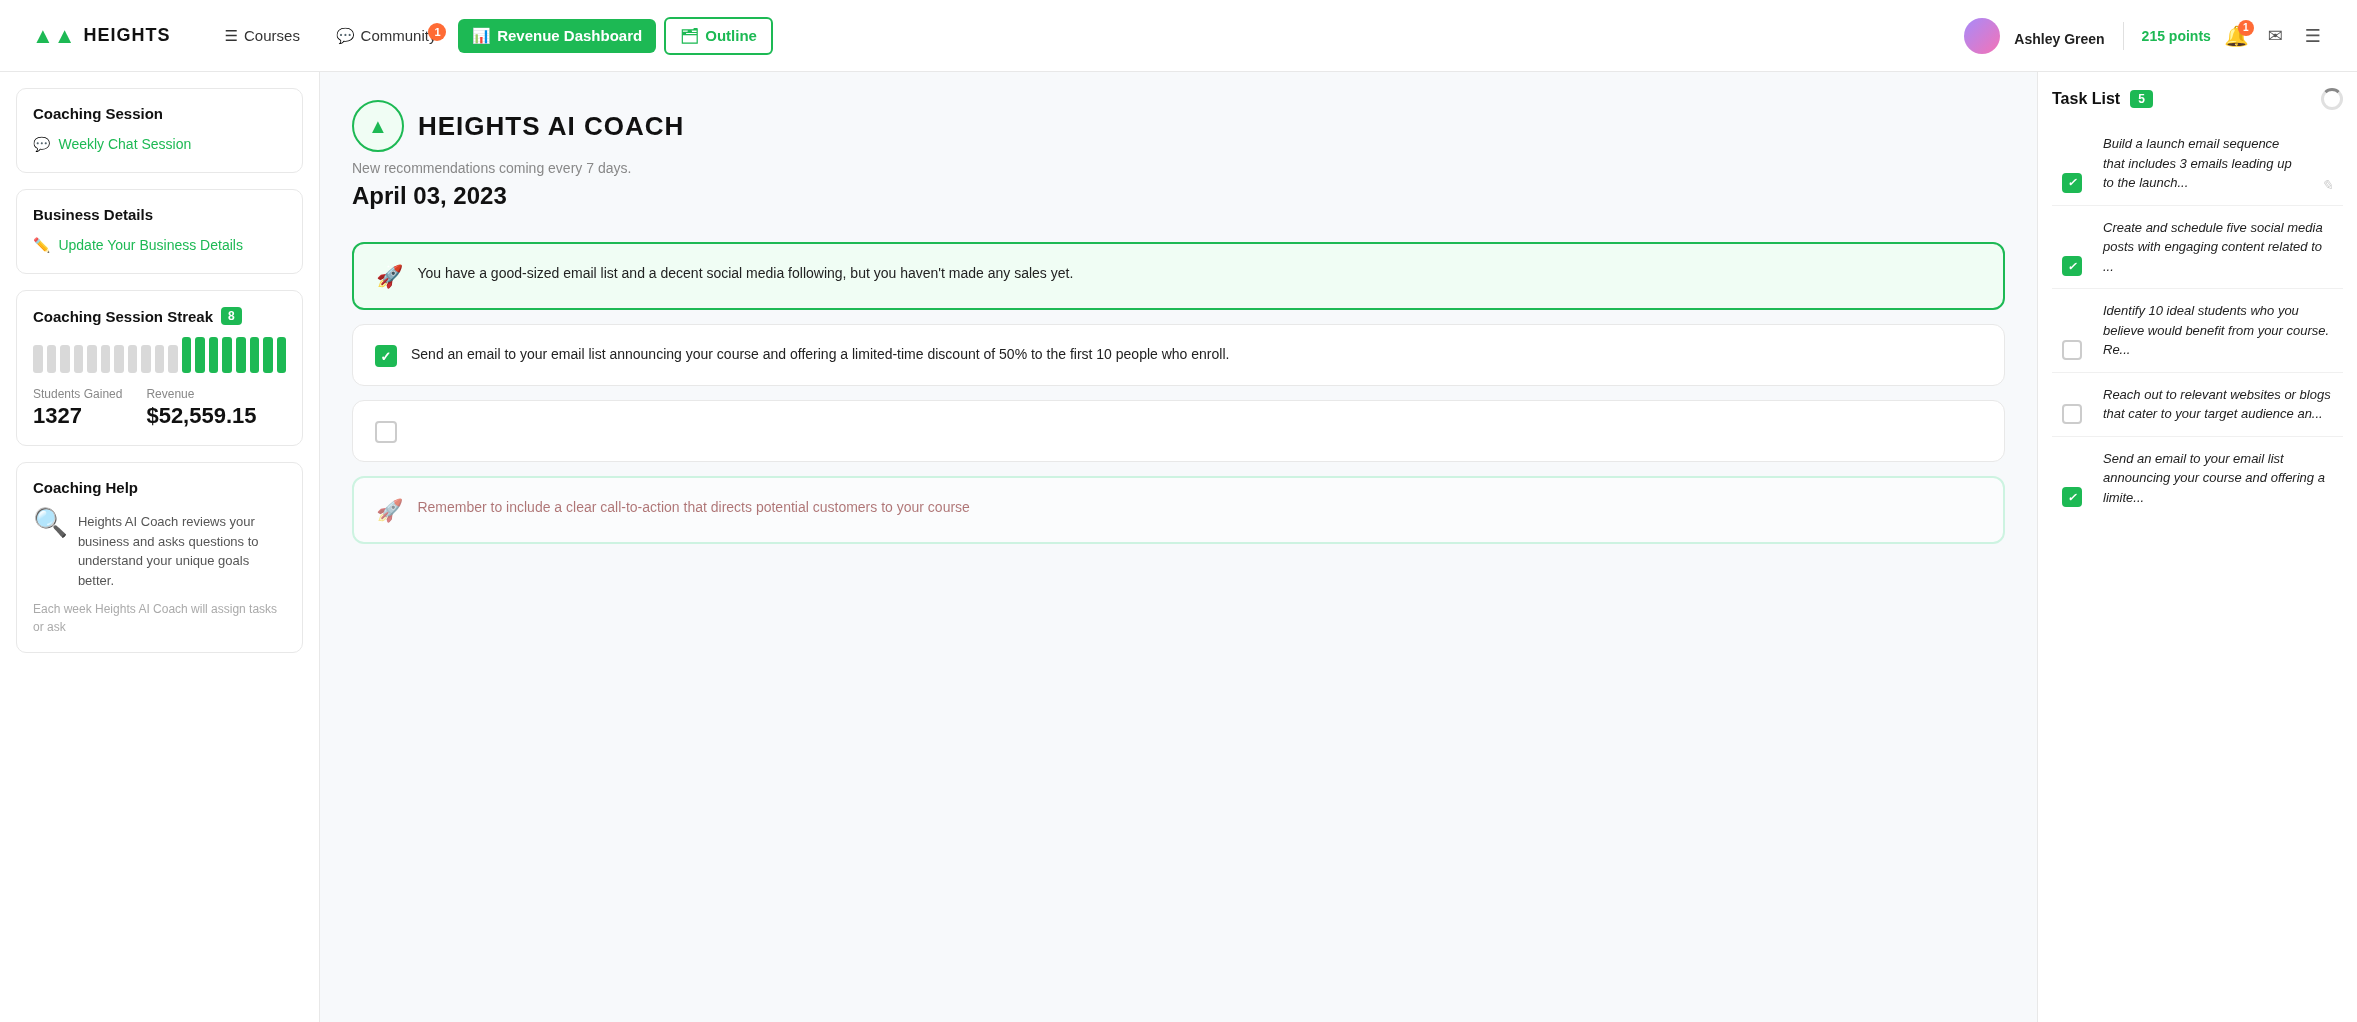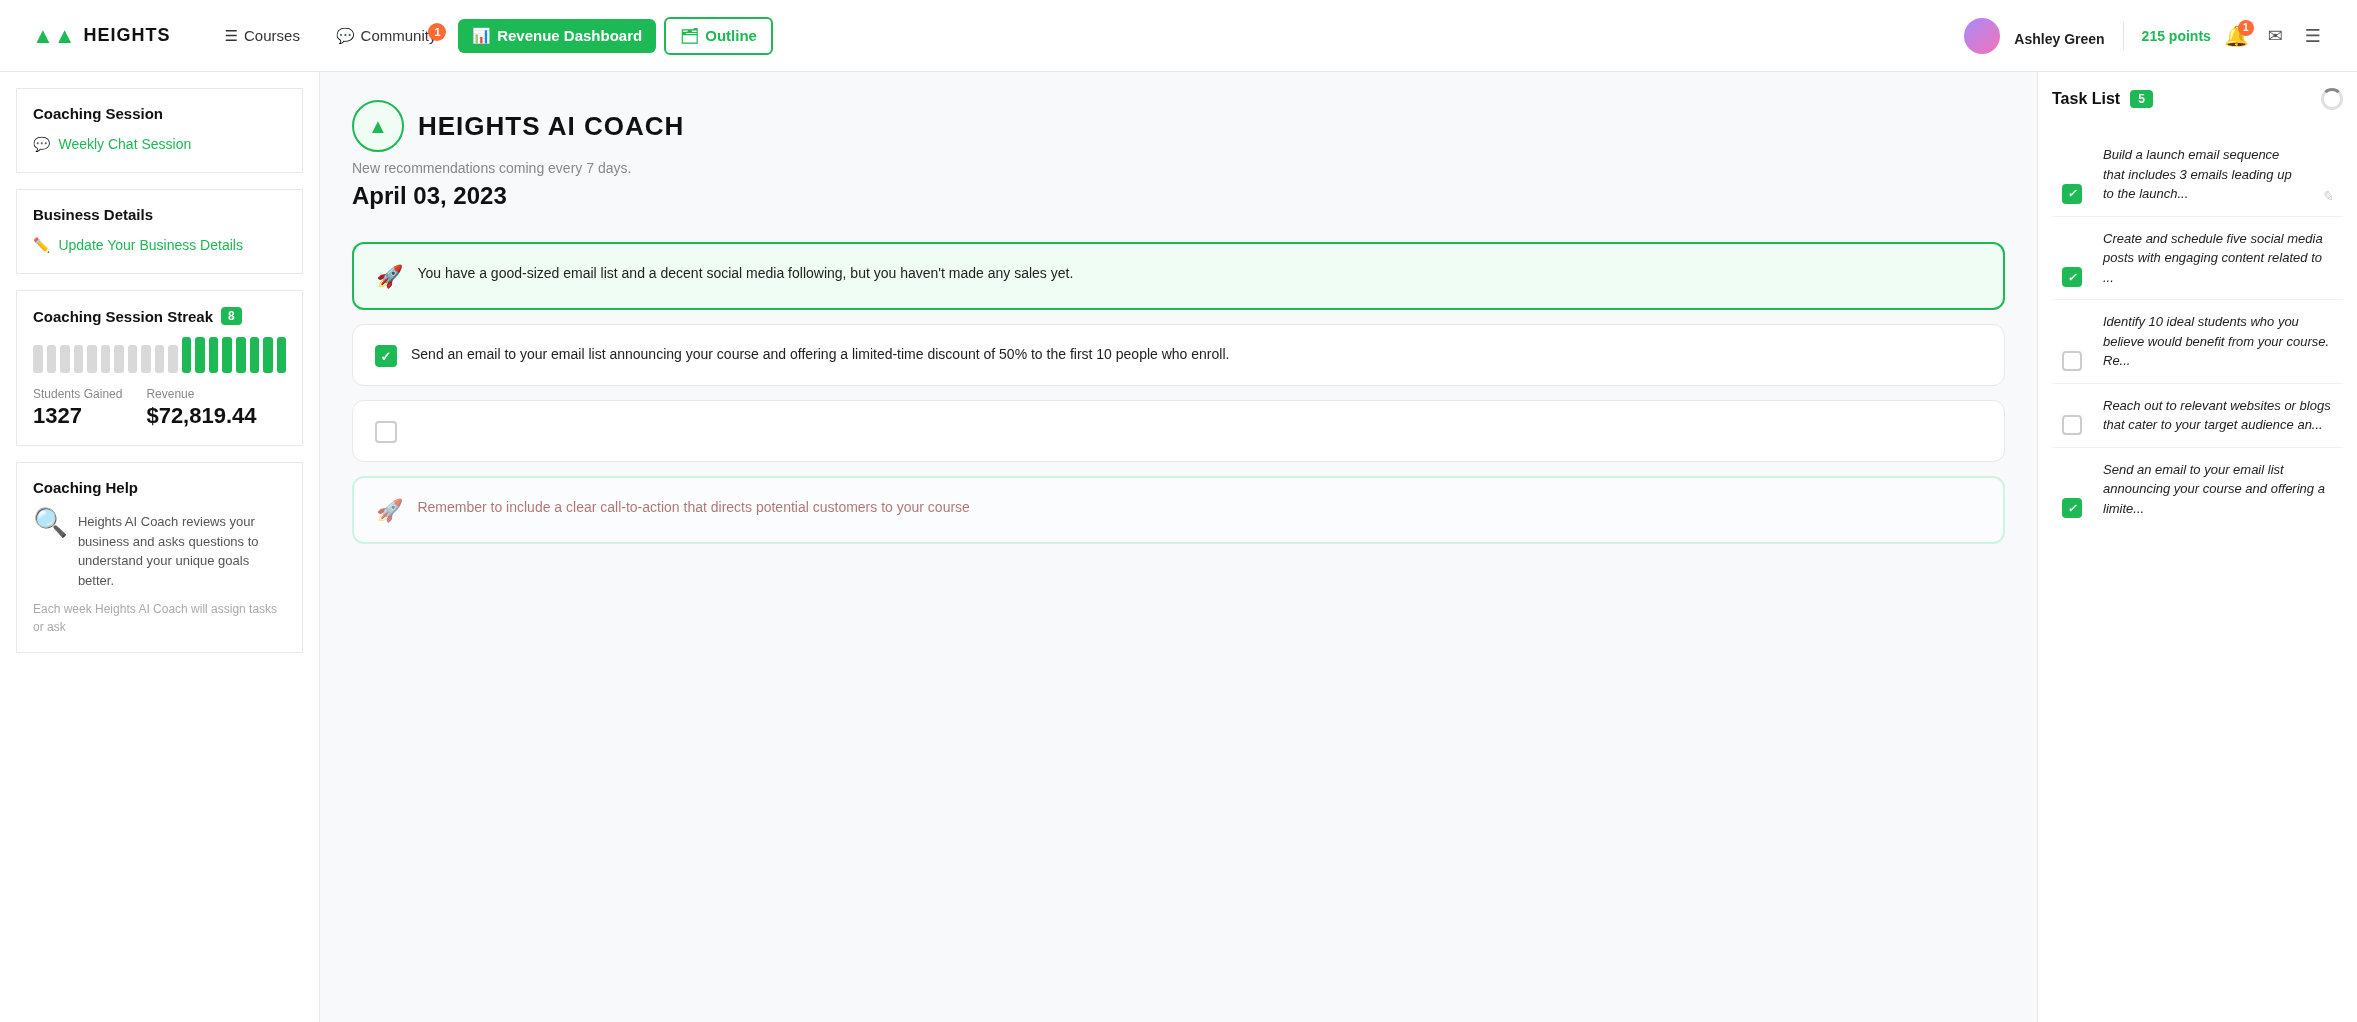--- a/index.html
+++ b/index.html
@@ -50,21 +50,21 @@
     .sidebar {
       width: 320px; min-width: 280px; background: #fff;
       border-right: 1px solid #e8e8e8; overflow-y: auto; padding: 16px;
     }
     .sidebar-section-title { font-weight: 700; font-size: 15px; color: #111; margin-bottom: 10px; }
     .sidebar-link {
       display: flex; align-items: center; gap: 8px; color: #1db954;
       font-weight: 500; font-size: 14px; cursor: pointer; padding: 4px 0;
     }
     .sidebar-card {
-      background: #fff; border: 1px solid #e8e8e8; border-radius: 1px;
+      background: #fff; border: 1px solid #e8e8e8; border-radius: 10px;
       padding: 16px; margin-bottom: 16px;
     }
     .streak-label { font-weight: 700; font-size: 15px; color: #111; display: flex; align-items: center; gap: 8px; }
     .streak-badge {
       background: #1db954; color: #fff; border-radius: 4px;
       padding: 2px 7px; font-size: 12px; font-weight: 700;
     }
     .streak-bars { display: flex; gap: 4px; margin: 12px 0 14px; align-items: flex-end; }
     .streak-bar { width: 14px; border-radius: 3px; }
     .streak-bar.inactive { background: #d9d9d9; height: 28px; }
@@ -103,21 +103,21 @@
     }
     .card-checkbox.checked { background: #1db954; }
     .card-checkbox.checked::after { content: '✓'; color: #fff; font-size: 13px; font-weight: 700; }
     .card-checkbox.unchecked { background: #fff; }
 
     
     .task-panel {
       width: 320px; min-width: 280px; background: #fff;
       border-left: 1px solid #e8e8e8; overflow-y: auto; padding: 16px 14px;
     }
-    .task-panel-header { display: flex; align-items: center; gap: 10px; margin-bottom: 23px; }
+    .task-panel-header { display: flex; align-items: center; gap: 10px; margin-bottom: 12px; }
     .task-panel-title { font-weight: 700; font-size: 16px; color: #111; }
     .task-count-badge {
       background: #1db954; color: #fff; border-radius: 4px;
       padding: 2px 8px; font-size: 12px; font-weight: 700;
     }
     .task-spinner { margin-left: auto; width: 22px; height: 22px; border: 3px solid #e0e0e0; border-top: 3px solid #888; border-radius: 50%; animation: spin 1s linear infinite; }
     @keyframes spin { to { transform: rotate(360deg); } }
 
     .task-item {
       display: flex; align-items: flex-end; gap: 21px;
@@ -230,21 +230,21 @@
           <div class="streak-bar active"></div>
           <div class="streak-bar active"></div>
         </div>
       <div class="stats-row">
         <div class="stat-block">
           <span class="stat-label">Students Gained</span>
           <span class="stat-value">1327</span>
         </div>
         <div class="stat-block">
           <span class="stat-label">Revenue</span>
-          <span class="stat-value">$72,819.44</span>
+          <span class="stat-value">$52,559.15</span>
         </div>
       </div>
     </div>
 
     <div class="sidebar-card">
       <div class="sidebar-section-title">Coaching Help</div>
       <div style="display:flex; gap:10px; align-items:flex-start;">
         <span style="font-size:28px; color:#ccc;">🔍</span>
         <div>
           <p class="coaching-help-text">Heights AI Coach reviews your business and asks questions to understand your unique goals better.</p>

